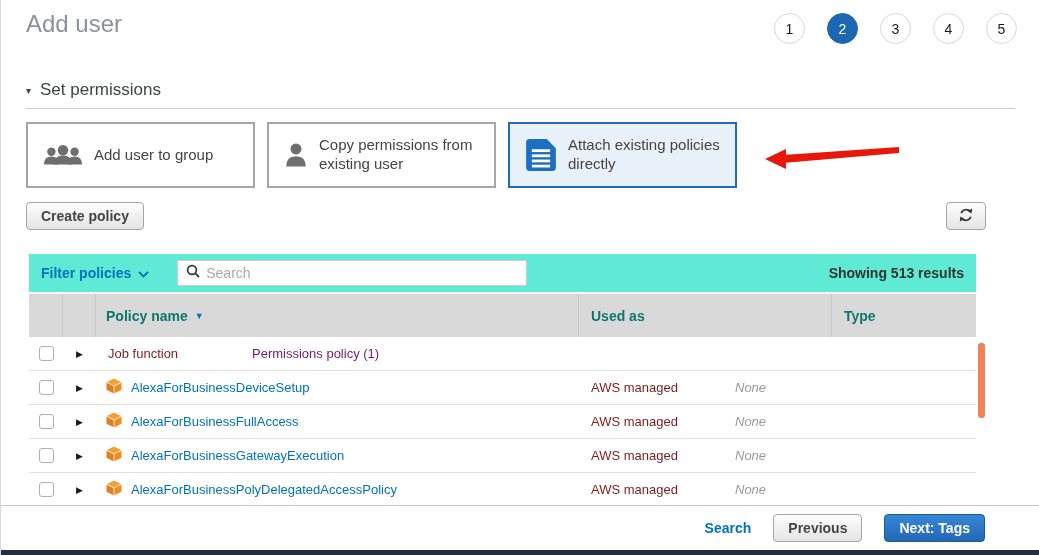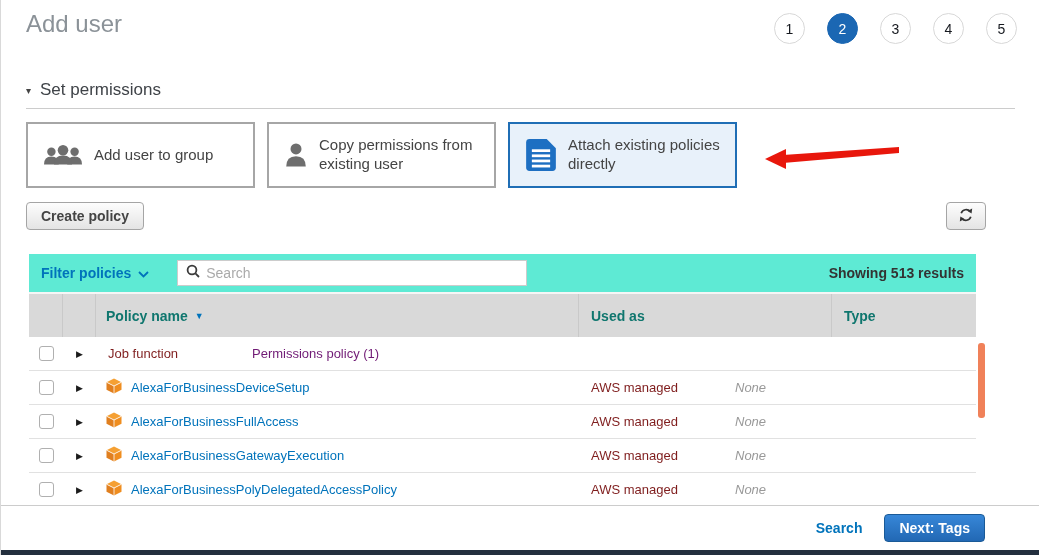--- a/index.html
+++ b/index.html
@@ -333,17 +333,18 @@
       <div class="cell col-used">
           <span class="pused muted">None</span>
         </div>
     </div>
 
     <div class="scroll-thumb"></div>
   </div>
 
   <div class="footer">
     <a class="cancel">Search</a>
+    <button class="btn">Previous</button>
     <button class="btn btn-primary">Next: Tags</button>
   </div>
 
   <div class="bottom-bar"></div>
 </div>
 
 </body></html>

